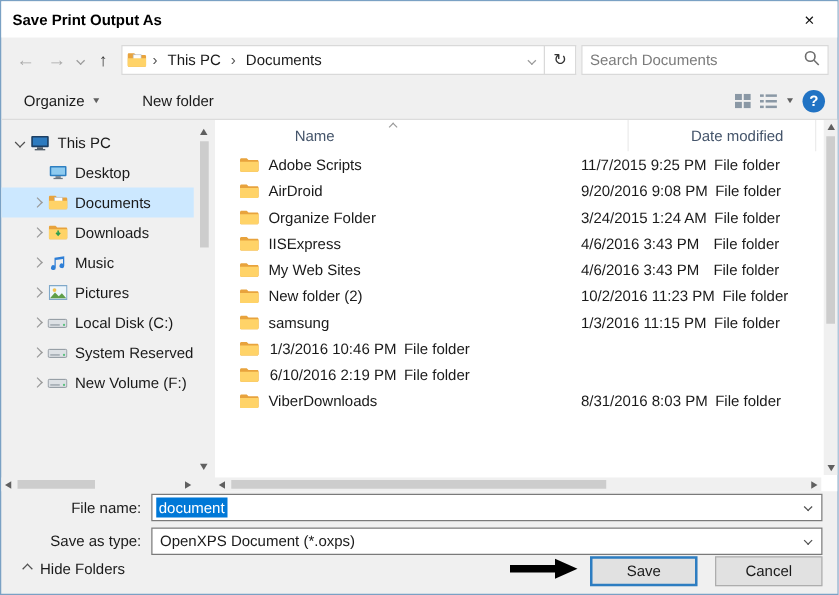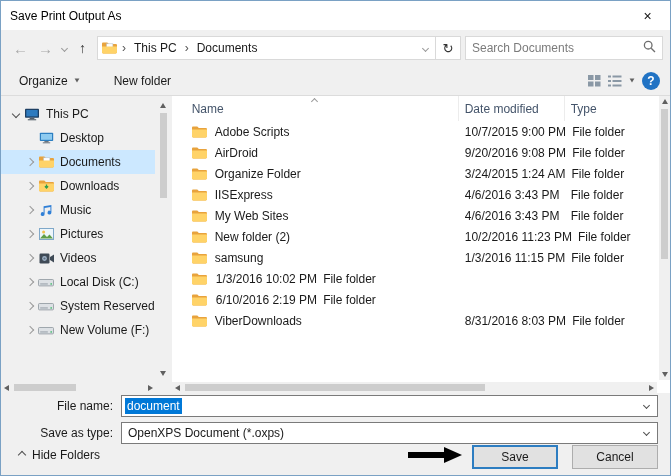--- a/index.html
+++ b/index.html
@@ -9,21 +9,21 @@
     width: 671px; height: 476px;
     border: 1px solid #7aa1c4;
     background: #f0f0f0;
     display: flex; flex-direction: column;
     font-size: 12px; color: #1a1a1a;
     position: relative; overflow: hidden;
   }
 
   
   .titlebar { flex: 0 0 29px; background: #fff; display: flex; align-items: center; }
-  .title { margin-left: 9px; font-size: 12px; color: #000; }
+  .title { margin-left: 9px; font-size: 12px; color: #000; font-weight: bold; }
   .close-btn { margin-left: auto; width: 45px; height: 100%; display: flex; align-items: center; justify-content: center; font-size: 14px; color: #111; cursor: default; }
 
   
   .navbar { flex: 0 0 36px; display: flex; align-items: center; padding: 0 7px; }
   .nav-btn { width: 25px; height: 25px; display: flex; align-items: center; justify-content: center; font-size: 15px; }
   .nav-disabled { color: #a8a8a8; }
   .nav-up { color: #333; font-size: 14px; }
   .mini-chev-wrap { width: 12px; display: flex; justify-content: center; }
 
   .addressbar { flex: 1; height: 24px; background: #fff; border: 1px solid #d9d9d9; display: flex; align-items: center; margin-left: 2px; min-width: 0; }
@@ -75,21 +75,21 @@
   .sb-v-side { right: 0; top: 4px; bottom: 14px; width: 11px; }
   .sb-h-side { left: 0; right: 13px; bottom: 0; height: 11px; }
   .sb-btn { position: absolute; width: 11px; height: 11px; display: flex; align-items: center; justify-content: center; }
   .sb-btn.top { top: 0; left: 0; } .sb-btn.bot { bottom: 0; left: 0; }
   .sb-btn.lft { left: 0; top: 0; } .sb-btn.rgt { right: 0; top: 0; }
   .thumb-v { position: absolute; left: 2px; right: 2px; background: #cdcdcd; }
   .thumb-h { position: absolute; top: 2px; bottom: 2px; background: #cdcdcd; }
 
   .filelist { flex: 1; background: #fff; margin-left: 3px; position: relative; min-width: 0; padding: 0 12px 12px 0; display: flex; flex-direction: column; }
   .fl-header { flex: 0 0 25px; display: flex; align-items: center; position: relative; color: #44546a; }
-  .col { height: 100%; display: flex; align-items: center; }
+  .col { height: 100%; display: flex; align-items: center; margin-left: 44px; }
   .col-name { flex: 0 0 287px; padding-left: 20px; border-right: 1px solid #ececec; }
   .col-date { flex: 0 0 106px; padding-left: 6px; border-right: 1px solid #ececec; }
   .col-type { flex: 1; padding-left: 6px; }
   .sort-caret { position: absolute; top: 3px; left: 140px; }
 
   .fl-body { flex: 1; overflow: hidden; }
   .file-row { height: 21px; display: flex; align-items: center; padding-left: 20px; }
   .cell-icon { flex: 0 0 18px; display: flex; align-items: center; }
   .cell-name { flex: 0 0 249px; padding-left: 5px; white-space: nowrap; overflow: hidden; }
   .cell-date { flex: 0 0 106px; padding-left: 6px; white-space: nowrap; }
@@ -276,34 +276,20 @@
     <span class="tree-icon">
               <svg width="15" height="12" viewBox="0 0 15 12">
                 <rect x="0.5" y="0.5" width="14" height="11" fill="#eef6fb" stroke="#7fa8c9"></rect>
                 <circle cx="4.6" cy="4" r="1.5" fill="#f2c14e"></circle>
                 <path d="M1 10.5 5 6l3 3 2.5-2.5 3.5 4z" fill="#5f9e49"></path>
               </svg>
             </span>
     <span class="tree-label">Pictures</span>
   </div>
 
-  <div class="tree-item lvl1">
-    <span class="tree-chevron">
-              <span class="chev right lite"></span>
-            </span>
-    <span class="tree-icon">
-              <svg width="15" height="11" viewBox="0 0 15 11">
-                <rect x="0.5" y="0.5" width="10" height="10" rx="1.2" fill="#3f4a56"></rect>
-                <path d="M11 4 15 1.6v7.8L11 7z" fill="#3f4a56"></path>
-                <circle cx="5.5" cy="5.5" r="2.4" fill="#9fb3c8"></circle>
-                <circle cx="5.5" cy="5.5" r="1.1" fill="#5d6d7e"></circle>
-              </svg>
-            </span>
-    <span class="tree-label">Videos</span>
-  </div>
 
   <div class="tree-item lvl1">
     <span class="tree-chevron">
               <span class="chev right lite"></span>
             </span>
     <span class="tree-icon">
               <svg width="16" height="11" viewBox="0 0 16 11">
                 <rect x="0.5" y="2.5" width="15" height="6.4" rx="1" fill="#dde1e5" stroke="#8d959d" stroke-width="0.8"></rect>
                 <rect x="2.2" y="6.4" width="7.6" height="1.1" fill="#9aa3ab"></rect>
                 <circle cx="13.2" cy="6.9" r="0.9" fill="#58c07c"></circle>
@@ -376,21 +362,21 @@
       </div>
       <div class="fl-body">
   <div class="file-row">
     <span class="cell-icon">
               <svg width="15" height="12" viewBox="0 0 15 12">
                 <path d="M0 1.8C0 1.1.5.6 1.2.6h3.6c.4 0 .7.1 1 .4l1 1h6.9c.7 0 1.3.5 1.3 1.2v7c0 .7-.6 1.2-1.3 1.2H1.2C.5 11.4 0 10.9 0 10.2z" fill="#e8a33d"></path>
                 <path d="M0 3.4h15v6.8c0 .7-.6 1.2-1.3 1.2H1.2C.5 11.4 0 10.9 0 10.2z" fill="#ffd368"></path>
               </svg>
             </span>
     <span class="cell-name">Adobe Scripts</span>
-    <span class="cell-date">10/7/2015 9:00 PM</span>
+    <span class="cell-date">11/7/2015 9:25 PM</span>
     <span class="cell-type">File folder</span>
   </div>
 
   <div class="file-row">
     <span class="cell-icon">
               <svg width="15" height="12" viewBox="0 0 15 12">
                 <path d="M0 1.8C0 1.1.5.6 1.2.6h3.6c.4 0 .7.1 1 .4l1 1h6.9c.7 0 1.3.5 1.3 1.2v7c0 .7-.6 1.2-1.3 1.2H1.2C.5 11.4 0 10.9 0 10.2z" fill="#e8a33d"></path>
                 <path d="M0 3.4h15v6.8c0 .7-.6 1.2-1.3 1.2H1.2C.5 11.4 0 10.9 0 10.2z" fill="#ffd368"></path>
               </svg>
             </span>
@@ -459,21 +445,21 @@
     <span class="cell-type">File folder</span>
   </div>
 
   <div class="file-row">
     <span class="cell-icon">
               <svg width="15" height="12" viewBox="0 0 15 12">
                 <path d="M0 1.8C0 1.1.5.6 1.2.6h3.6c.4 0 .7.1 1 .4l1 1h6.9c.7 0 1.3.5 1.3 1.2v7c0 .7-.6 1.2-1.3 1.2H1.2C.5 11.4 0 10.9 0 10.2z" fill="#e8a33d"></path>
                 <path d="M0 3.4h15v6.8c0 .7-.6 1.2-1.3 1.2H1.2C.5 11.4 0 10.9 0 10.2z" fill="#ffd368"></path>
               </svg>
             </span>
-    <span class="cell-date">1/3/2016 10:02 PM</span>
+    <span class="cell-date">1/3/2016 10:46 PM</span>
     <span class="cell-type">File folder</span>
   </div>
 
   <div class="file-row">
     <span class="cell-icon">
               <svg width="15" height="12" viewBox="0 0 15 12">
                 <path d="M0 1.8C0 1.1.5.6 1.2.6h3.6c.4 0 .7.1 1 .4l1 1h6.9c.7 0 1.3.5 1.3 1.2v7c0 .7-.6 1.2-1.3 1.2H1.2C.5 11.4 0 10.9 0 10.2z" fill="#e8a33d"></path>
                 <path d="M0 3.4h15v6.8c0 .7-.6 1.2-1.3 1.2H1.2C.5 11.4 0 10.9 0 10.2z" fill="#ffd368"></path>
               </svg>
             </span>

